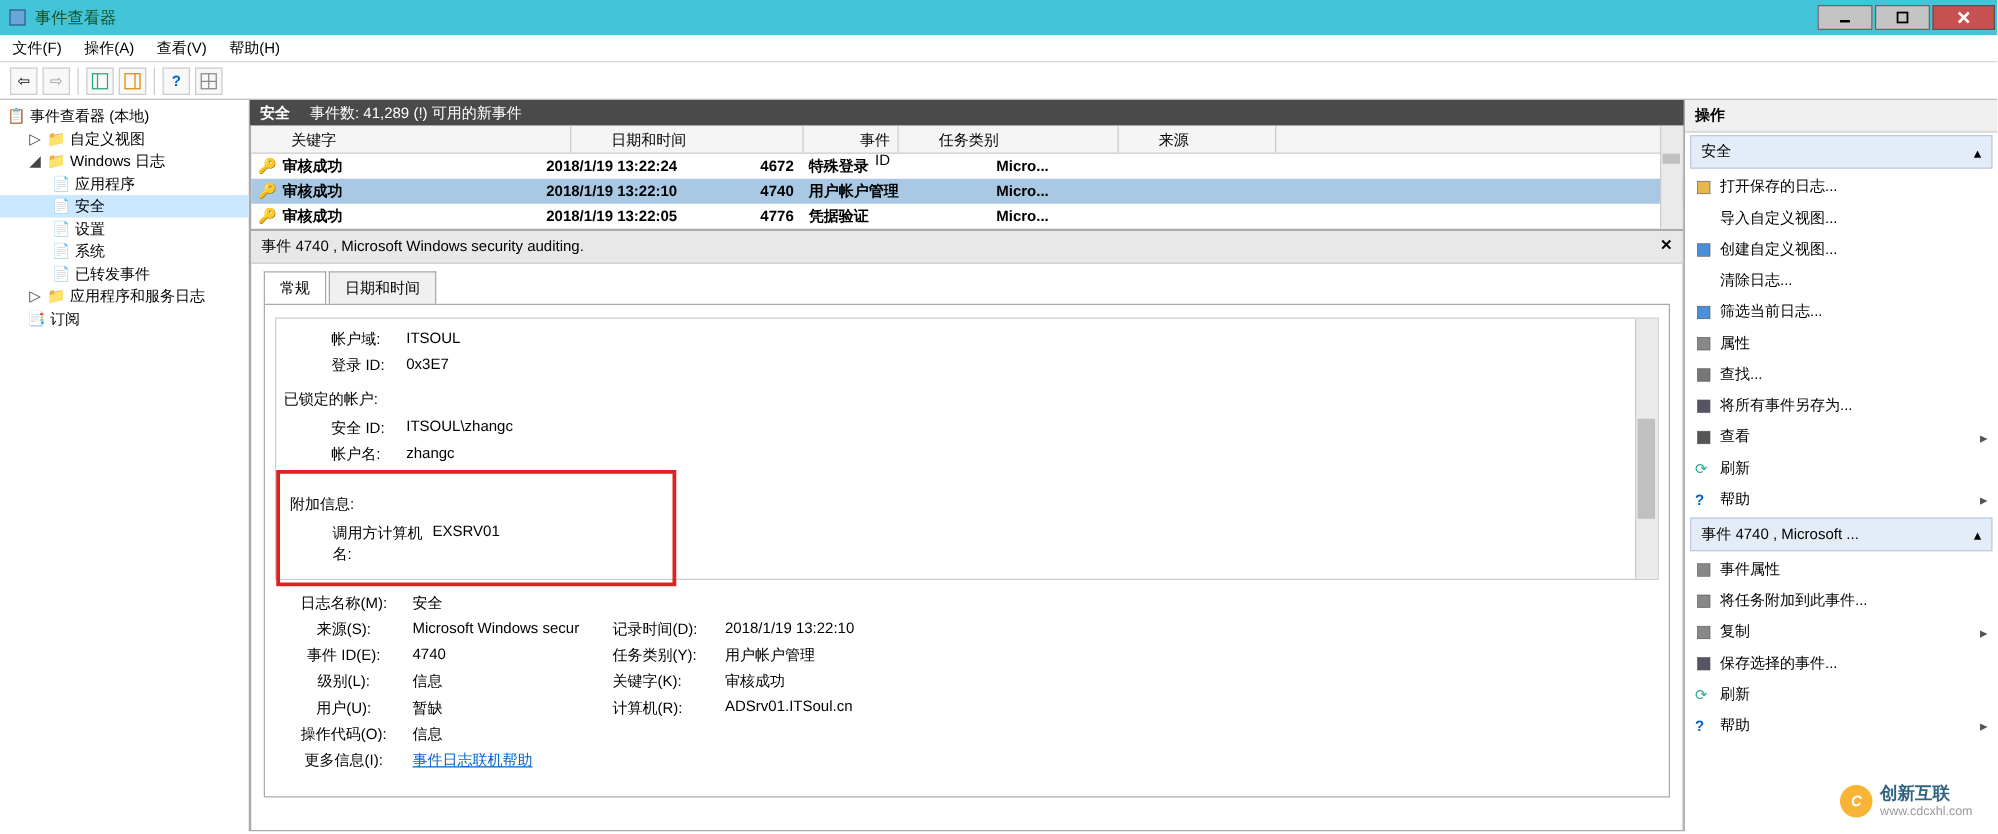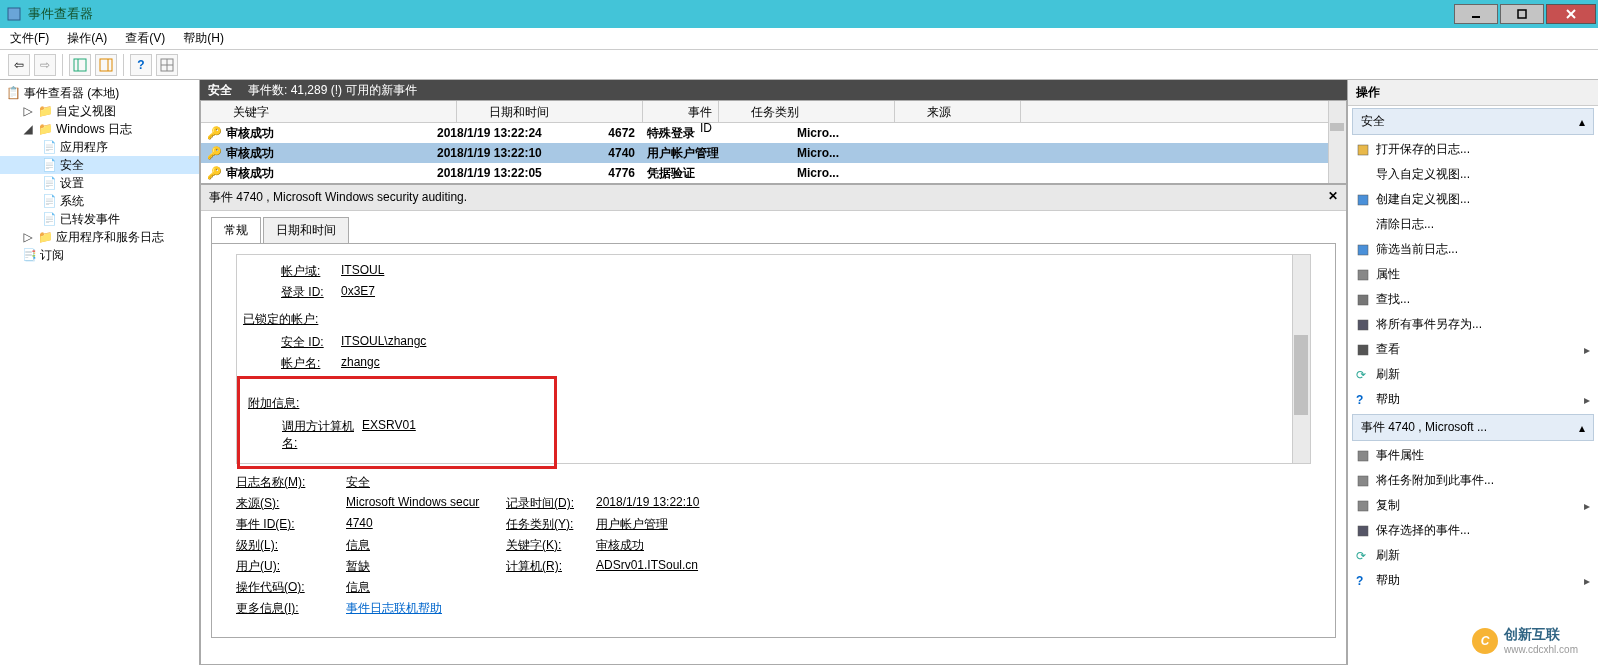--- a/index.html
+++ b/index.html
@@ -36,29 +36,29 @@
 .col-id { width:50px; text-align:right;}
 .col-cat { width:150px;}
 .col-src { width:100px;}
 .key-icon { color:#d4a017; margin-right:4px;}
 .detail-panel { flex:1; border:1px solid #aaa; margin-top:0; position:relative; background:#fff;}
 .detail-header { background:#e8e8e8; padding:4px 8px; border-bottom:1px solid #ccc; display:flex; justify-content:space-between;gap:12px;}
 .detail-close { font-weight:bold; cursor:pointer;}
 .tabs { display:flex; padding:6px 10px 0 10px;}
 .tab { padding:4px 12px; border:1px solid #aaa; border-bottom:none; background:#f0f0f0; margin-right:2px;}
 .tab.active { background:#fff;}
-.detail-body { margin:0 10px 8px 10px; border:1px solid #aaa; padding:10px 24px; height:395px; overflow:hidden; position:relative;text-decoration:underline;}
+.detail-body { margin:0 10px 8px 10px; border:1px solid #aaa; padding:10px 8px; height:395px; overflow:hidden; position:relative;}
 .info-row { display:flex; margin-bottom:4px;}
 .info-lbl { width:100px; padding-left:40px;}
 .info-val { }
 .section-title { margin:10px 0 6px 2px;}
 .redbox { border:3px solid #d22; padding:6px 2px 10px 2px; width:320px; margin-left:-4px;}
 .field-grid { margin-top:10px;}
 .fg-row { display:flex; margin-bottom:4px;}
-.fg-lbl { width:110px;}
+.fg-lbl { width:110px;text-align:center;}
 .fg-val { width:160px;}
 .fg-lbl2 { width:90px;}
 .fg-val2 { }
 .link { color:#0066cc; text-decoration:underline;}
 .scroll-v { position:absolute; right:0; top:0; width:18px; height:100%; background:#eaeaea; border-left:1px solid #ccc;}
 .scroll-thumb { position:absolute; right:2px; width:14px; background:#c0c0c0;}
 .actions { width:250px; background:#fff;}
 .act-title { background:#f0f0f0; padding:4px 8px; border-bottom:1px solid #ccc; font-weight:bold;}
 .act-section { background:#e4edf7; padding:4px 8px; border:1px solid #bcd; margin:2px 4px; display:flex; justify-content:space-between; align-items:center;}
 .act-item { padding:4px 8px 4px 28px; display:flex; align-items:center; gap:6px; position:relative;}

